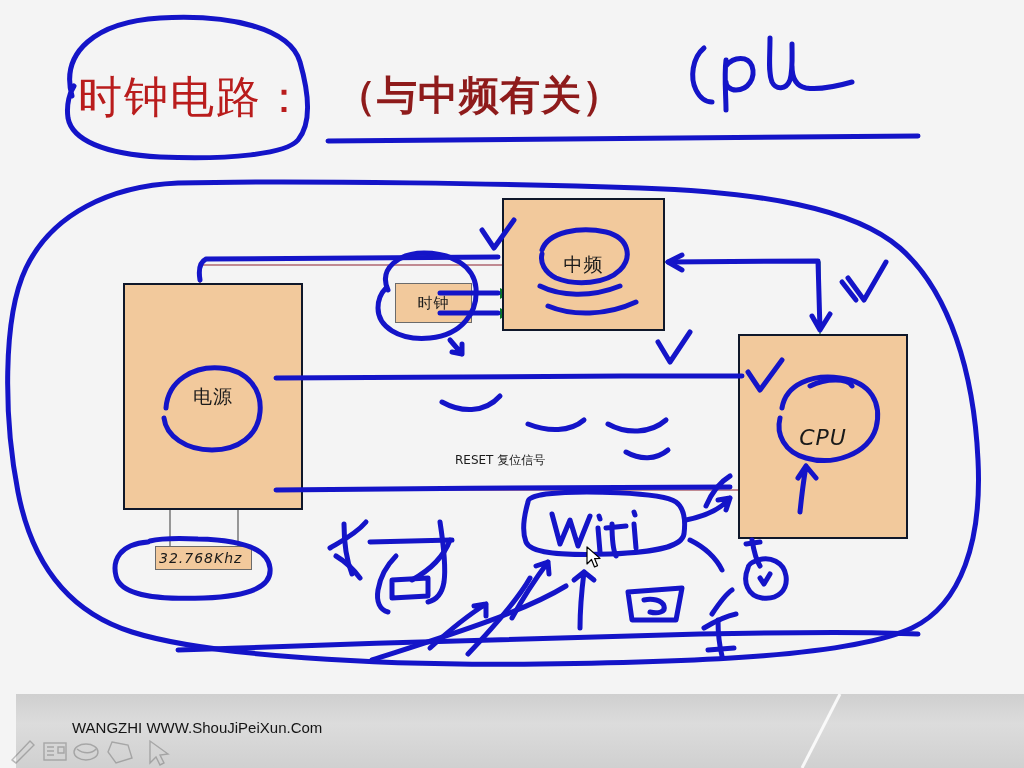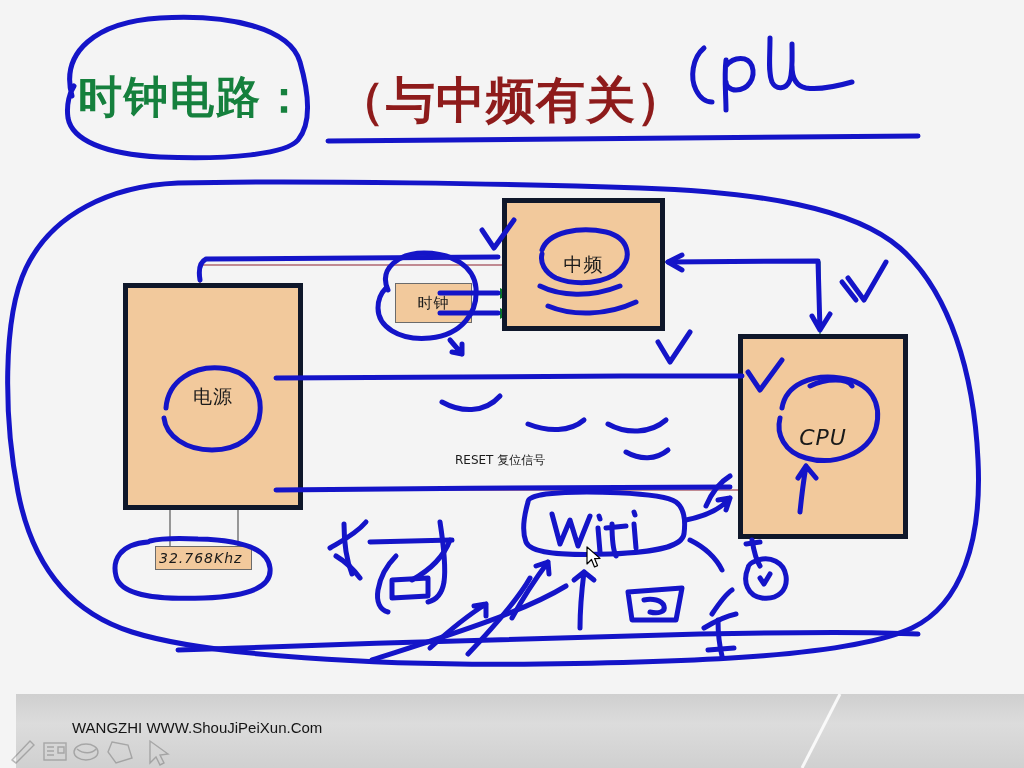--- a/index.html
+++ b/index.html
@@ -11,34 +11,34 @@
   }
   #stage{position:absolute;left:0;top:0;width:1024px;height:768px;}
   #canvas{position:absolute;left:0;top:0;width:1024px;height:768px;}
 
   
   .slide{position:absolute;left:0;top:0;width:1024px;height:694px;background:#f4f4f4;}
 
   
   .title-main{
     position:absolute;left:78px;top:68px;
-    font-size:44px;font-weight:bold;color:#15803d;
+    font-size:44px;font-weight:normal;color:#b91c1c;
     letter-spacing:2px;white-space:nowrap;
     font-family:"DejaVu Sans","Liberation Sans",sans-serif;
   }
   .title-sub{
     position:absolute;left:336px;top:68px;
-    font-size:49px;font-weight:bold;color:#8e1b1b;
+    font-size:40px;font-weight:bold;color:#8e1b1b;
     letter-spacing:1px;white-space:nowrap;
     font-family:"DejaVu Sans","Liberation Sans",sans-serif;
   }
 
   
   .blk{
-    position:absolute;background:#f2c99c;border:5px solid #0f172a;
+    position:absolute;background:#f2c99c;border:2px solid #0f172a;
     box-sizing:border-box;
   }
   .blk .lbl{
     position:absolute;left:0;right:0;top:50%;transform:translateY(-50%);
     text-align:center;font-size:19px;color:#1a1a1a;
     font-family:"DejaVu Sans","Liberation Sans",sans-serif;
     letter-spacing:1px;
   }
   #blk-power{left:123px;top:283px;width:180px;height:227px;}
   #blk-if{left:502px;top:198px;width:163px;height:133px;}

